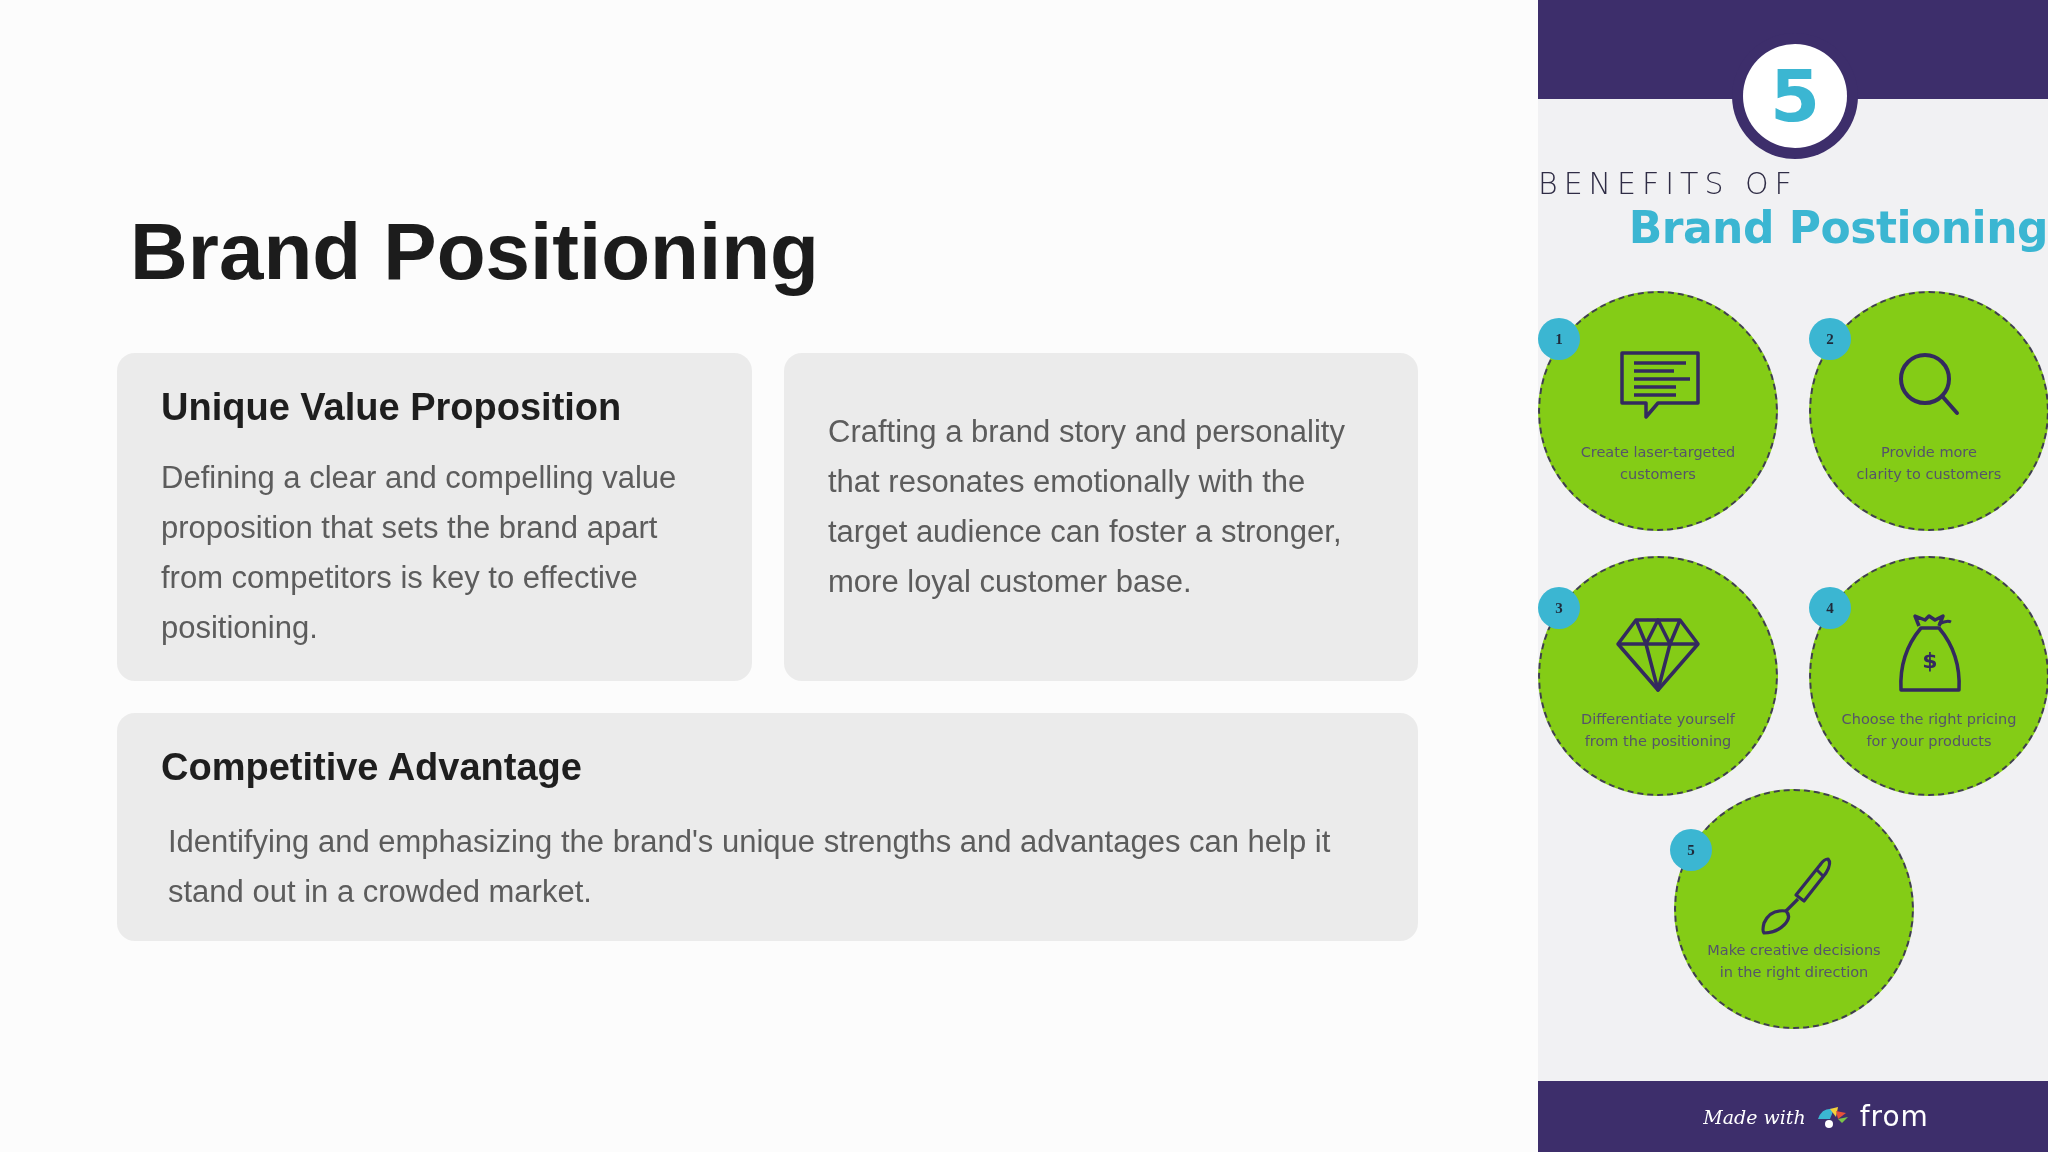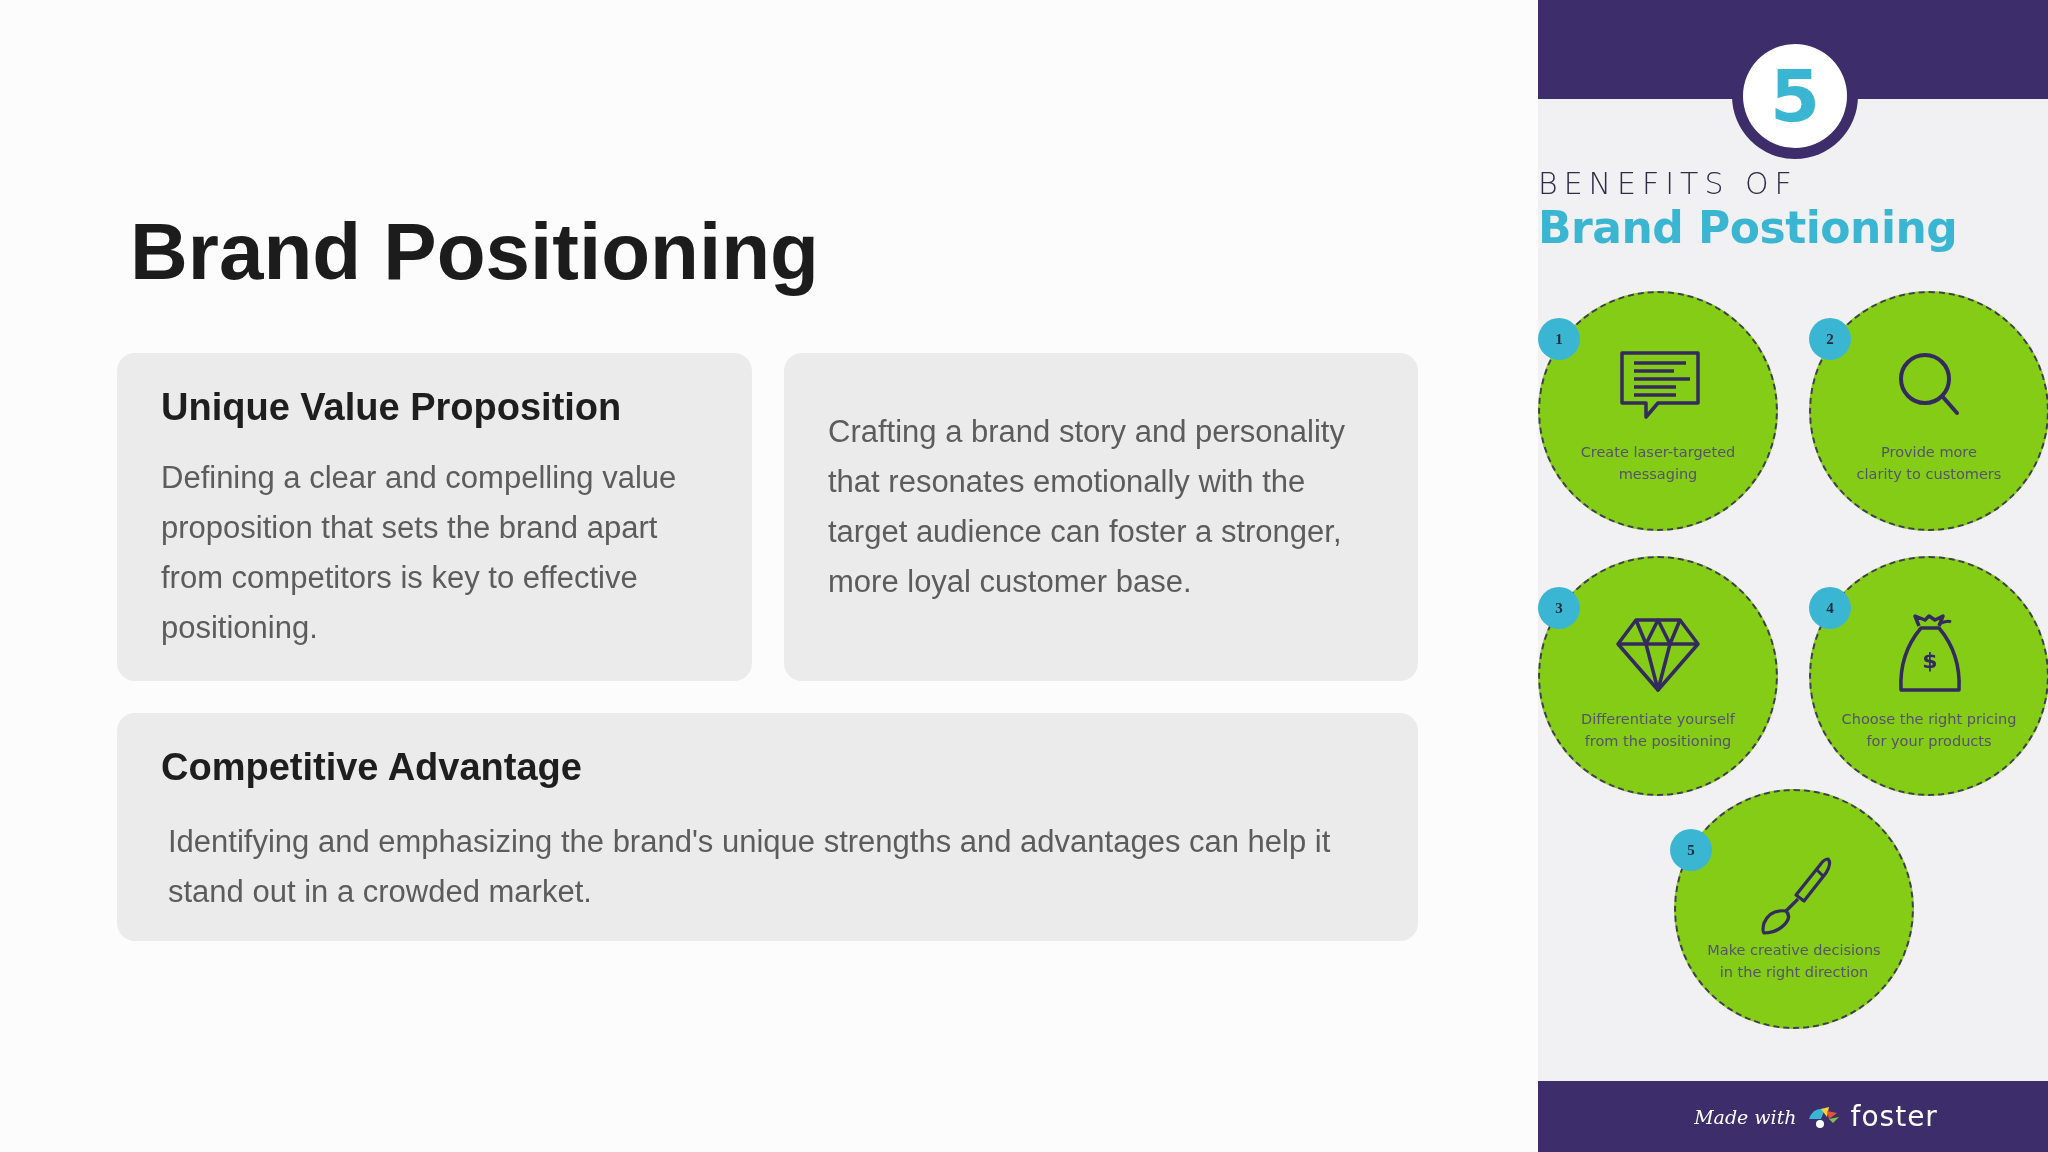--- a/index.html
+++ b/index.html
@@ -12,21 +12,21 @@
   #card2 { left:784px; top:353px; width:634px; height:328px; }
   #card3 { left:117px; top:713px; width:1301px; height:228px; }
   #card3 p { margin-top:26px;margin-left:7px; }
 
   .panel { position:absolute; left:1538px; top:0; width:510px; height:1152px; background:#f1f1f3; overflow:hidden; }
   .band-top { position:absolute; left:0; top:0; width:510px; height:99px; background:#3d2e6b; }
   .band-bottom { position:absolute; left:0; top:1081px; width:556px; height:71px; background:#3d2e6b; display:flex; align-items:center; justify-content:center; gap:10px; }
   .big-ring { position:absolute; left:194px; top:33px; width:126px; height:126px; border-radius:50%; background:#3d2e6b; }
   .big-inner { position:absolute; left:11px; top:11px; width:104px; height:104px; border-radius:50%; background:#ffffff; display:flex; align-items:center; justify-content:center; font-size:72px; font-weight:700; color:#3bb6d2; font-family:"DejaVu Sans", sans-serif; line-height:1; }
   .benefits-of { position:absolute; left:0; width:510px; top:166px; font-size:30px; letter-spacing:6px; color:#2f2c45; font-family:"DejaVu Sans", sans-serif; font-weight:300; }
-  .panel-title { position:absolute; left:0; width:510px; top:202px; text-align:left; font-size:44px; font-weight:700; color:#3bb6d2; font-family:"DejaVu Sans", sans-serif; letter-spacing:-0.5px; }
+  .panel-title { position:absolute; left:0; width:510px; top:202px; text-align:right; font-size:44px; font-weight:700; color:#3bb6d2; font-family:"DejaVu Sans", sans-serif; letter-spacing:-0.5px; }
 
   .circle { position:absolute; width:240px; height:240px; border-radius:50%; background:#84cc16; border:2.5px dashed #3f3f4d; box-sizing:border-box; }
   .circle .icon { position:absolute; left:50%; top:46px; transform:translateX(-50%); width:96px; height:96px; }
   .circle .label { position:absolute; left:10px; right:10px; top:148px; text-align:center; font-size:14.5px; line-height:22px; color:#55546a; font-family:"DejaVu Sans", sans-serif; }
   .badge { position:absolute; width:42px; height:42px; border-radius:50%; background:#3bb6d2; display:flex; align-items:center; justify-content:center; font-family:"Liberation Serif", serif; font-weight:700; font-size:15px; color:#1f2a3a; }
 
   .made-with { font-family:"DejaVu Serif", serif; font-style:italic; font-size:19px; color:#ffffff; }
   .visme { font-family:"DejaVu Sans", sans-serif; font-size:28px; color:#ffffff; letter-spacing:1px; }
 </style>
 </head>
@@ -58,21 +58,21 @@
     <svg class="icon" viewBox="0 0 96 96">
       <path d="M12 14 H88 V64 H48 L36 78 V64 H12 Z" fill="none" stroke="#332a5e" stroke-width="3.5" stroke-linejoin="round"></path>
       <line x1="24" y1="24" x2="76" y2="24" stroke="#332a5e" stroke-width="3.5"></line>
       <line x1="24" y1="32" x2="64" y2="32" stroke="#332a5e" stroke-width="3.5"></line>
       <line x1="24" y1="40" x2="80" y2="40" stroke="#332a5e" stroke-width="3.5"></line>
       <line x1="24" y1="48" x2="66" y2="48" stroke="#332a5e" stroke-width="3.5"></line>
       <line x1="24" y1="56" x2="66" y2="56" stroke="#332a5e" stroke-width="3.5"></line>
     </svg>
     <div class="label">
       <div>Create laser-targeted</div>
-      <div>messaging</div>
+      <div>customers</div>
     </div>
   </div>
   <div class="badge" style="left:0px; top:318px;">1</div>
 
   <div class="circle" style="left:271px; top:291px;">
     <svg class="icon" viewBox="0 0 96 96">
       <circle cx="44" cy="40" r="24" fill="none" stroke="#332a5e" stroke-width="4"></circle>
       <line x1="61" y1="57" x2="76" y2="74" stroke="#332a5e" stroke-width="4" stroke-linecap="round"></line>
     </svg>
     <div class="label">
@@ -126,15 +126,15 @@
 
   <div class="band-bottom">
     <span class="made-with">Made with</span>
     <svg width="34" height="24" viewBox="0 0 34 24">
       <path d="M2 14 Q6 2 18 4 L14 14 Z" fill="#3bb6d2"></path>
       <path d="M14 4 L22 2 L20 12 Z" fill="#f5d23a"></path>
       <path d="M20 6 L30 8 L22 14 Z" fill="#e8513a"></path>
       <path d="M22 14 L32 12 L26 18 Z" fill="#7bc34a"></path>
       <circle cx="13" cy="19" r="4" fill="#ffffff"></circle>
     </svg>
-    <span class="visme">foster</span>
+    <span class="visme">from</span>
   </div>
 </div>
 
 </body></html>

